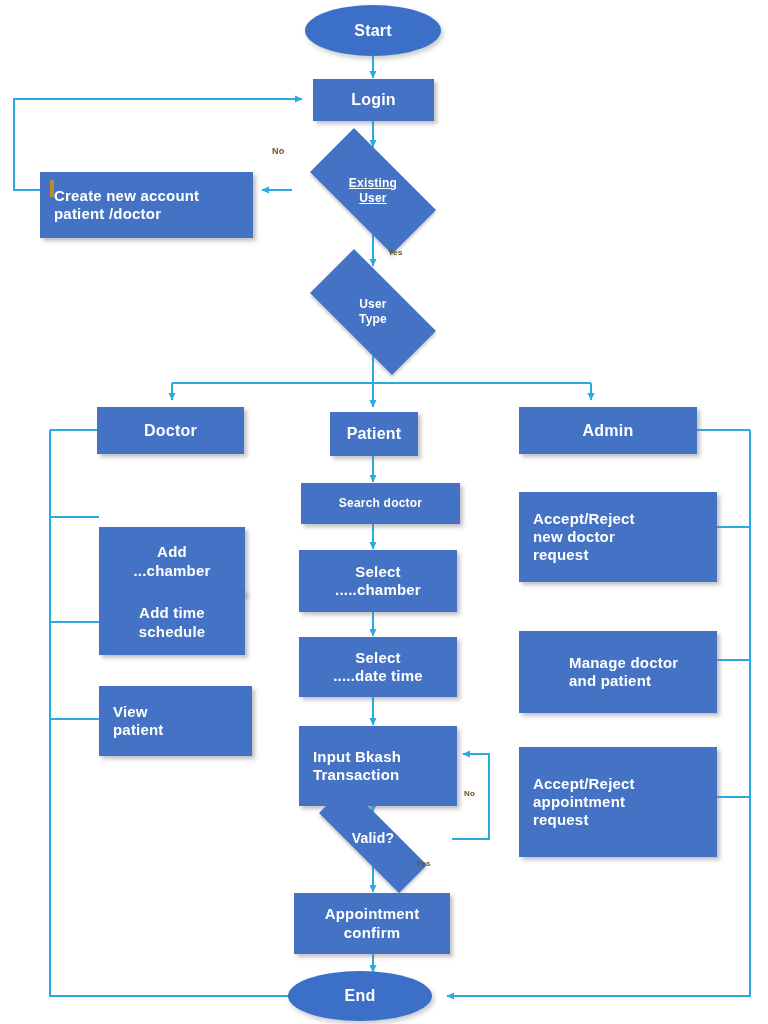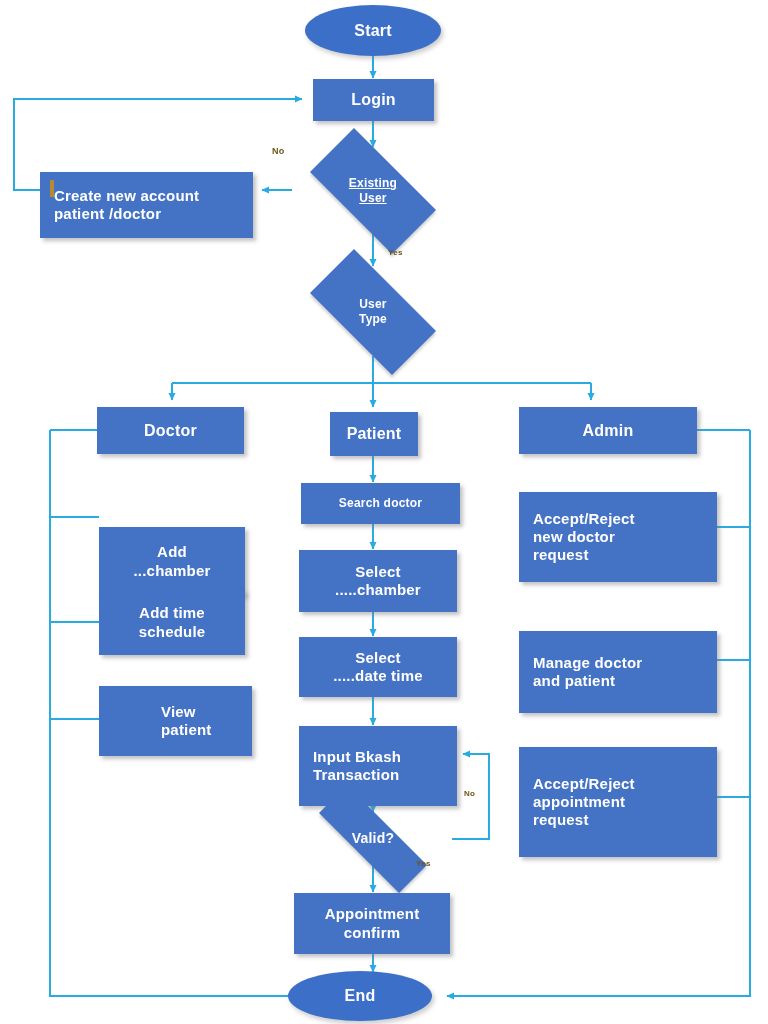--- a/index.html
+++ b/index.html
@@ -180,21 +180,21 @@
   <div class="node proc" style="left:99px; top:483px; width:146px; height:69px; font-size:15px;margin-top:44px;">
     <span class="txt">Add
 ...chamber</span>
   </div>
 
   <div class="node proc" style="left:99px; top:590px; width:146px; height:65px; font-size:15px;">
     <span class="txt">Add time
 schedule</span>
   </div>
 
-  <div class="node proc leftalign" style="left:99px; top:686px; width:153px; height:70px; font-size:15px;padding-left:48px;">
+  <div class="node proc leftalign" style="left:99px; top:686px; width:153px; height:70px; font-size:15px;">
     <span class="txt">View
 patient</span>
   </div>
 
   <div class="node proc" style="left:330px; top:412px; width:88px; height:44px; font-size:16px;">
     <span class="txt">Patient</span>
   </div>
 
   <div class="node proc" style="left:301px; top:483px; width:159px; height:41px; font-size:12px;">
     <span class="txt">Search doctor</span>
@@ -235,21 +235,21 @@
   <div class="node proc" style="left:519px; top:407px; width:178px; height:47px; font-size:16px;">
     <span class="txt">Admin</span>
   </div>
 
   <div class="node proc leftalign" style="left:519px; top:492px; width:198px; height:90px; font-size:15px;">
     <span class="txt">Accept/Reject
 new doctor
 request</span>
   </div>
 
-  <div class="node proc leftalign" style="left:519px; top:631px; width:198px; height:82px; font-size:15px;">
+  <div class="node proc leftalign" style="left:519px; top:631px; width:198px; height:82px; font-size:15px;padding-left:36px;">
     <span class="txt">Manage doctor
 and patient</span>
   </div>
 
   <div class="node proc leftalign" style="left:519px; top:747px; width:198px; height:110px; font-size:15px;">
     <span class="txt">Accept/Reject
 appointment
 request</span>
   </div>
 

